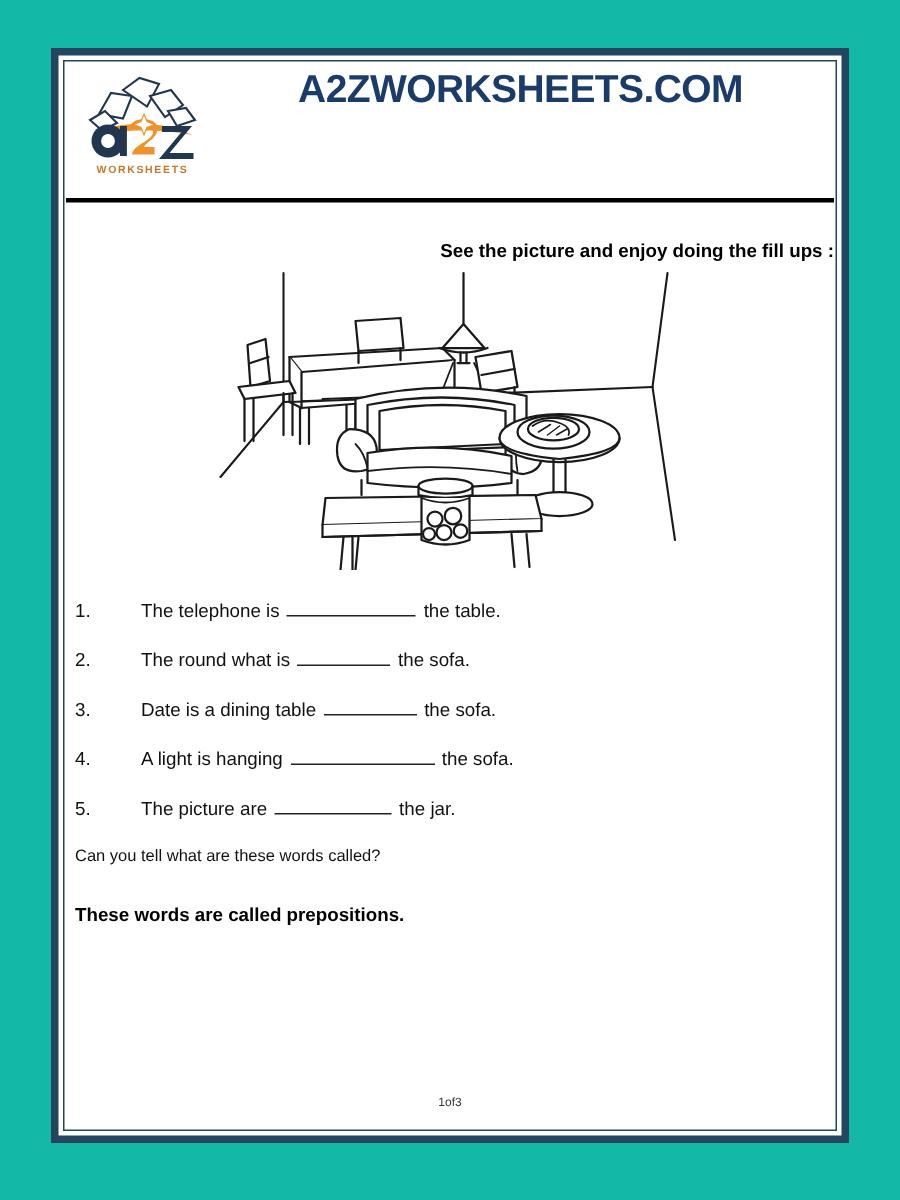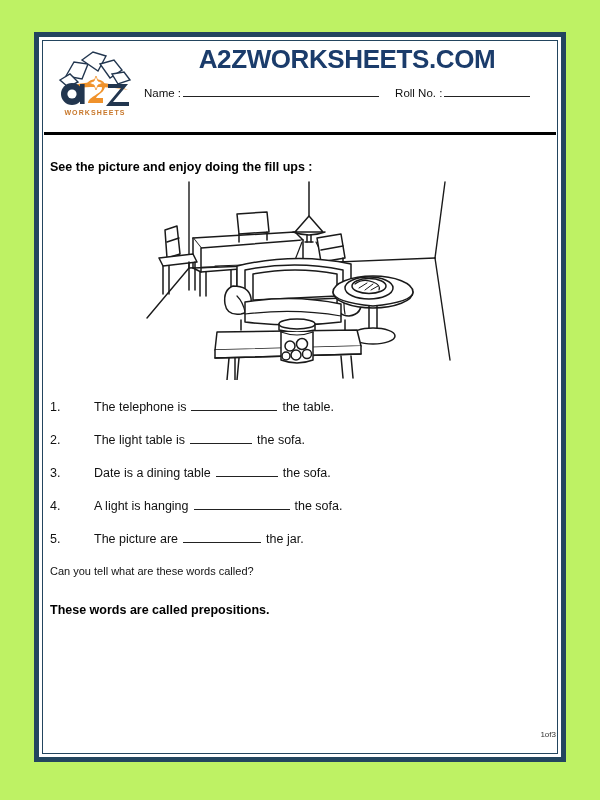--- a/index.html
+++ b/index.html
@@ -5,21 +5,21 @@
   * { box-sizing: border-box; }
   html, body {
     margin: 0; padding: 0;
     width: 600px; height: 800px;
     background: #ffffff;
     font-family: "Liberation Sans", sans-serif;
   }
   #page {
     position: relative;
     width: 600px; height: 800px;
-    background: #bef264;
+    background: #14b8a6;
     overflow: hidden;
   }
   
   .border-outer {
     position: absolute;
     left: 34px; top: 32px;
     width: 532px; height: 730px;
     border: 5px solid #23455f;
     background: #ffffff;
   }
@@ -95,20 +95,21 @@
     font-weight: bold;
     color: #000;
     letter-spacing: 0.3px;
   }
   .instruction {
     margin-top: 26px;
     margin-left: 6px;
     font-size: 12.5px;
     font-weight: bold;
     color: #000;
+    text-align: right;
   }
   
   .figure {
     margin-top: 6px;
     width: 512px;
     height: 212px;
     position: relative;
   }
   .figure svg { display: block; margin: 0 auto; }
   
@@ -142,21 +143,21 @@
     margin-left: 6px;
     margin-top: 26px;
     font-size: 12.5px;
     font-weight: bold;
     color: #000;
   }
   .footer {
     position: absolute;
     left: 0; top: 688px;
     width: 512px;
-    text-align: right;
+    text-align: center;
     font-size: 8px;
     color: #333;
   }
 </style>
 </head>
 <body>
 
 <div id="page">
 
   <div class="border-outer"></div>
@@ -190,23 +191,20 @@
           <path d="M56 38 L76 38 L61 56 L77 56 L77 60 L54 60 L69 42 L56 42 Z" fill="#22364f"></path>
 
           <path d="M44 30 l2 5 l5 2 l-5 2 l-2 5 l-2 -5 l-5 -2 l5 -2 Z" fill="#ffffff" stroke="#f0922b" stroke-width="0.8"></path>
 
           <text x="43" y="69" text-anchor="middle" font-family="Liberation Sans, sans-serif" font-size="7" font-weight="bold" letter-spacing="1.1" fill="#c8772a">WORKSHEETS</text>
         </svg>
       </div>
 
       <div class="brand">A2ZWORKSHEETS.COM</div>
 
-      <div class="formrow r1">
-        <span class="flabel">Name :</span><span class="blank b-name"></span><span class="gap-sm"></span><span class="flabel">Roll No. :</span><span class="blank b-roll"></span>
-      </div>
 
 
       <div class="hrule"></div>
     </div>
 
     <div class="instruction">See the picture and enjoy doing the fill ups :</div>
 
     <div class="figure">
       <svg width="310" height="200" viewBox="0 0 310 200" xmlns="http://www.w3.org/2000/svg" fill="none" stroke="#1a1a1a" stroke-width="1.5" stroke-linecap="round" stroke-linejoin="round">
 
@@ -297,21 +295,21 @@
 
       <div class="qrow">
         <span class="qnum">1.</span>
         <span>The telephone is</span>
         <span class="qblank" style="width:86px"></span>
         <span>the table.</span>
       </div>
 
       <div class="qrow">
         <span class="qnum">2.</span>
-        <span>The light table is</span>
+        <span>The round what is</span>
         <span class="qblank" style="width:62px"></span>
         <span>the sofa.</span>
       </div>
 
       <div class="qrow">
         <span class="qnum">3.</span>
         <span>Date is a dining table</span>
         <span class="qblank" style="width:62px"></span>
         <span>the sofa.</span>
       </div>

